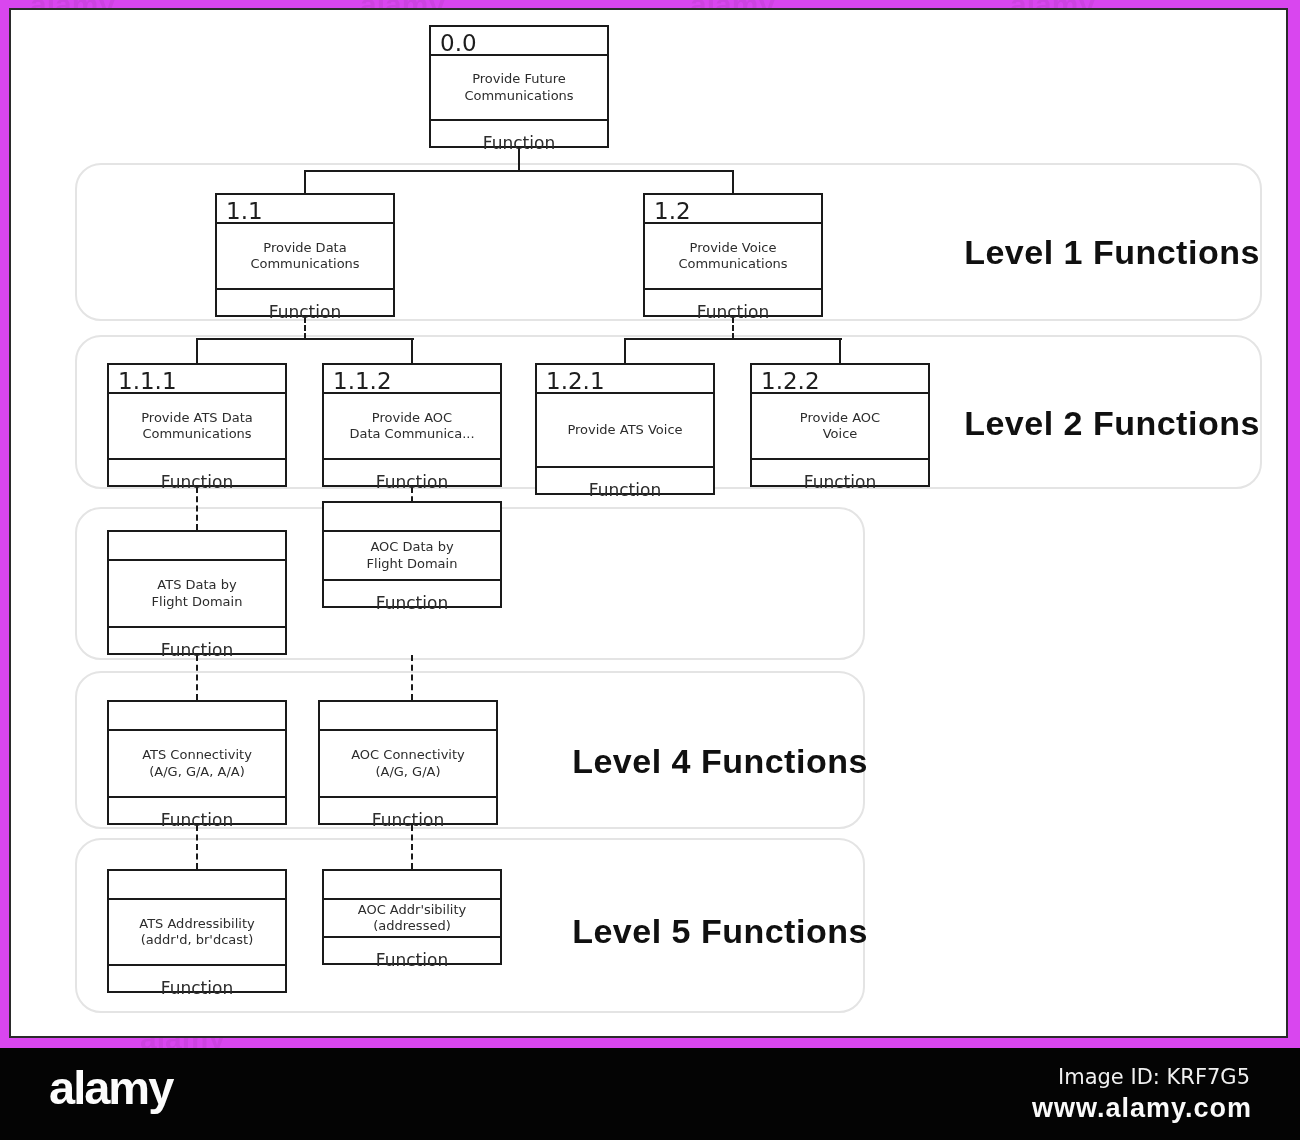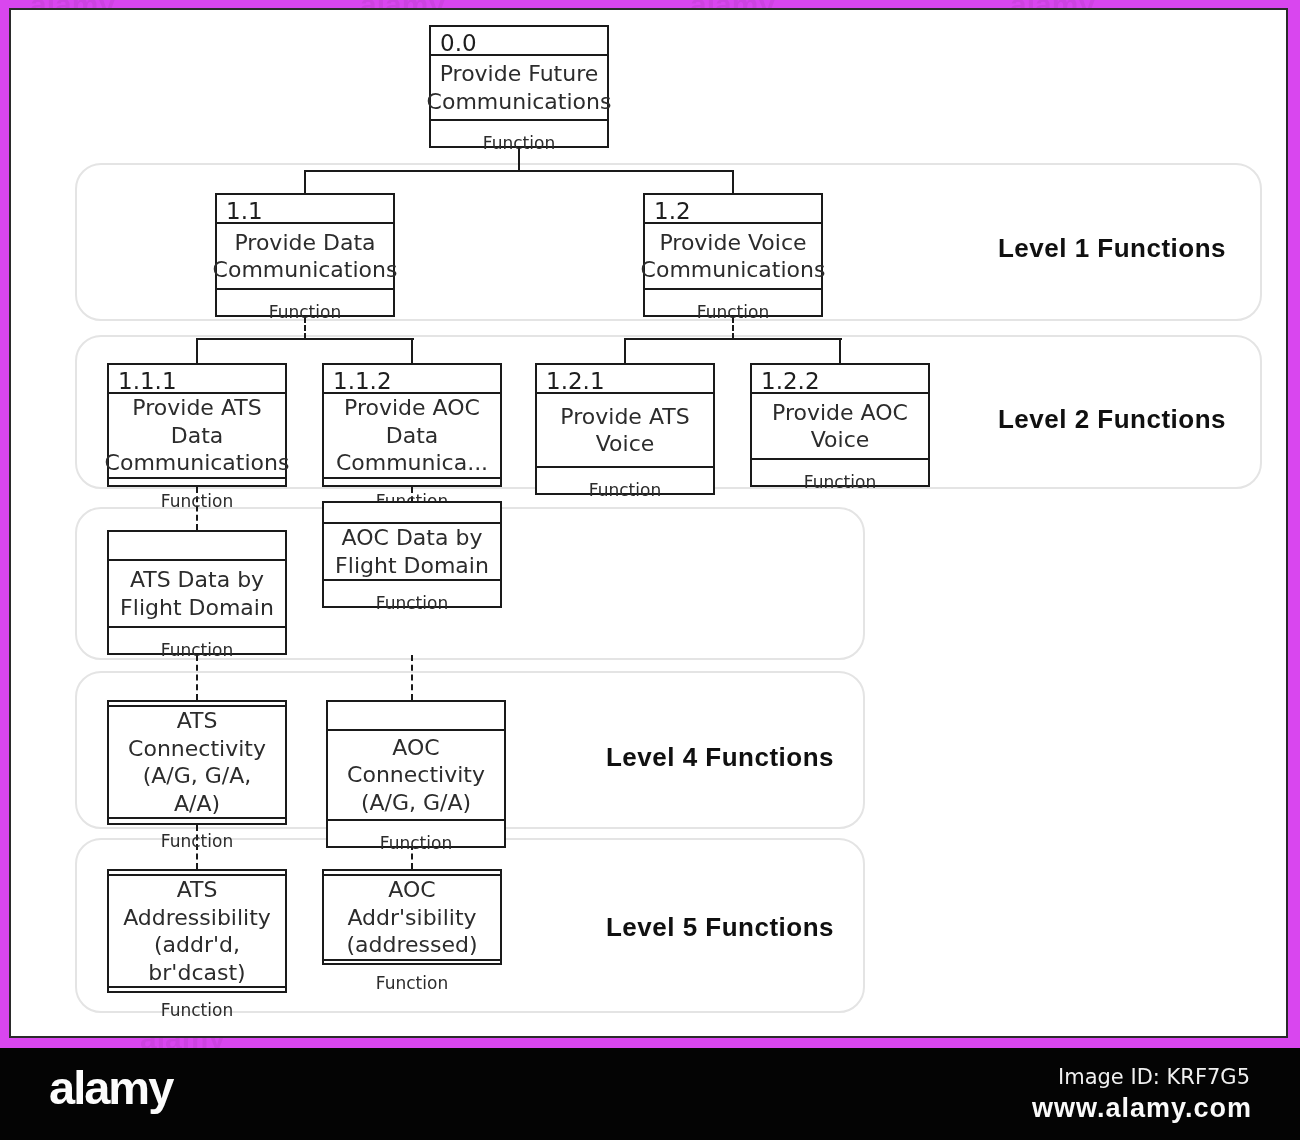--- a/index.html
+++ b/index.html
@@ -18,31 +18,31 @@
   .fbox {
     position:absolute; width:180px; background:#ffffff; border:2px solid #1a1a1a;
     box-sizing:border-box; display:flex; flex-direction:column;
   }
   .fbox-head {
     height:29px; border-bottom:2px solid #1a1a1a; box-sizing:border-box;
     font-size:23px; color:#1d1d1d; padding:3px 0 0 9px;
   }
   .fbox-body {
     flex:1; display:flex; align-items:center; justify-content:center;
-    text-align:center; font-size:22px; line-height:1.25; color:#2c2c2c;
+    text-align:center; font-size:13px; line-height:1.25; color:#2c2c2c;
     white-space:pre-line; padding:0 8px;
   }
   .fbox-foot {
     height:27px; border-top:2px solid #1a1a1a; box-sizing:border-box;
     text-align:center; font-size:17px; color:#2c2c2c; padding-top:12px;
   }
   .lvl {
     position:absolute; width:320px; text-align:center;
     font-family:"Liberation Sans", sans-serif; font-weight:bold;
-    font-size:26px; color:#101010; letter-spacing:0.5px; white-space:nowrap;
+    font-size:34px; color:#101010; letter-spacing:0.5px; white-space:nowrap;
   }
   .ln   { position:absolute; background:#1a1a1a; }
   .lnvd { position:absolute; width:0; border-left:2px dashed #1a1a1a; }
   .wm {
     position:absolute; font-family:"Liberation Sans", sans-serif; font-weight:bold;
     font-size:30px; color:#000; opacity:0.05; pointer-events:none;
   }
   .bar {
     position:absolute; left:0; top:1048px; width:1300px; height:92px;
     background:#040404; color:#ffffff;
@@ -171,21 +171,21 @@
     <div class="fbox-foot">Function</div>
   </div>
 
   <div class="fbox" style="left:107px;top:700px;height:125px">
     <div class="fbox-head"></div>
     <div class="fbox-body">ATS Connectivity
 (A/G, G/A, A/A)</div>
     <div class="fbox-foot">Function</div>
   </div>
 
-  <div class="fbox" style="left:326px;top:700px;height:148px">
+  <div class="fbox" style="left:318px;top:700px;height:125px">
     <div class="fbox-head"></div>
     <div class="fbox-body">AOC Connectivity
 (A/G, G/A)</div>
     <div class="fbox-foot">Function</div>
   </div>
 
   <div class="fbox" style="left:107px;top:869px;height:124px">
     <div class="fbox-head"></div>
     <div class="fbox-body">ATS Addressibility
 (addr'd, br'dcast)</div>

